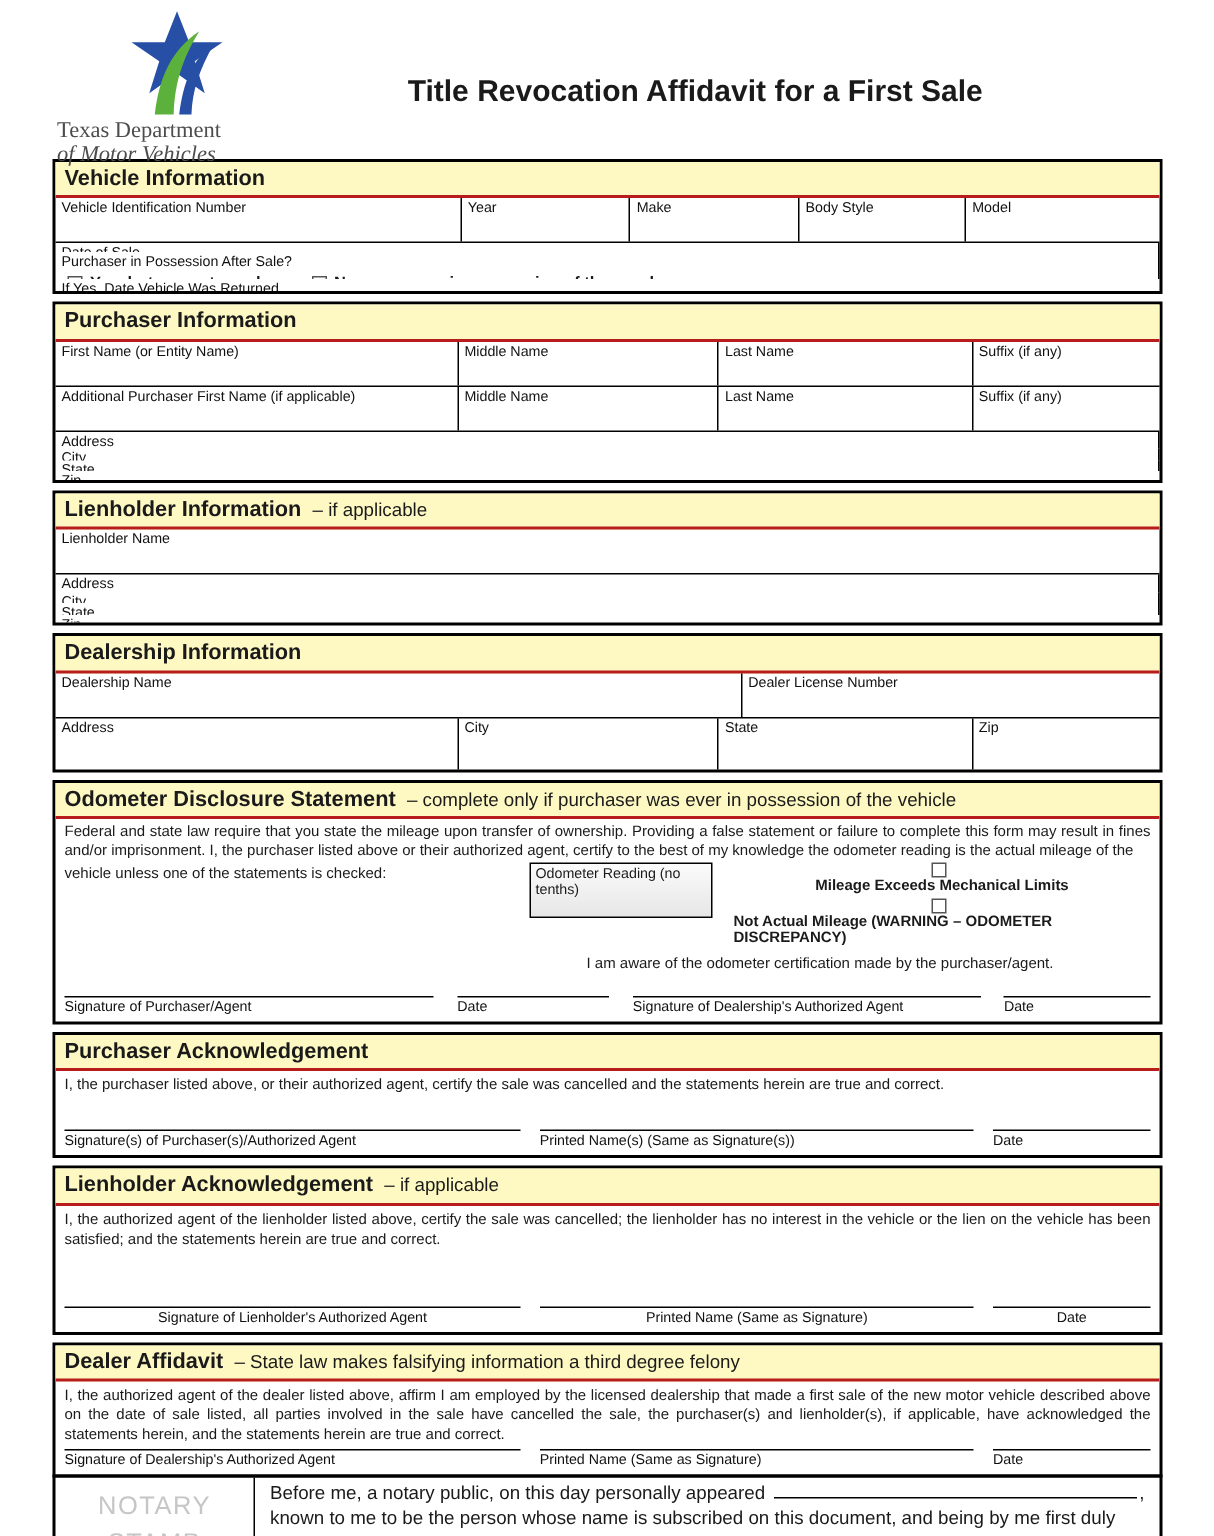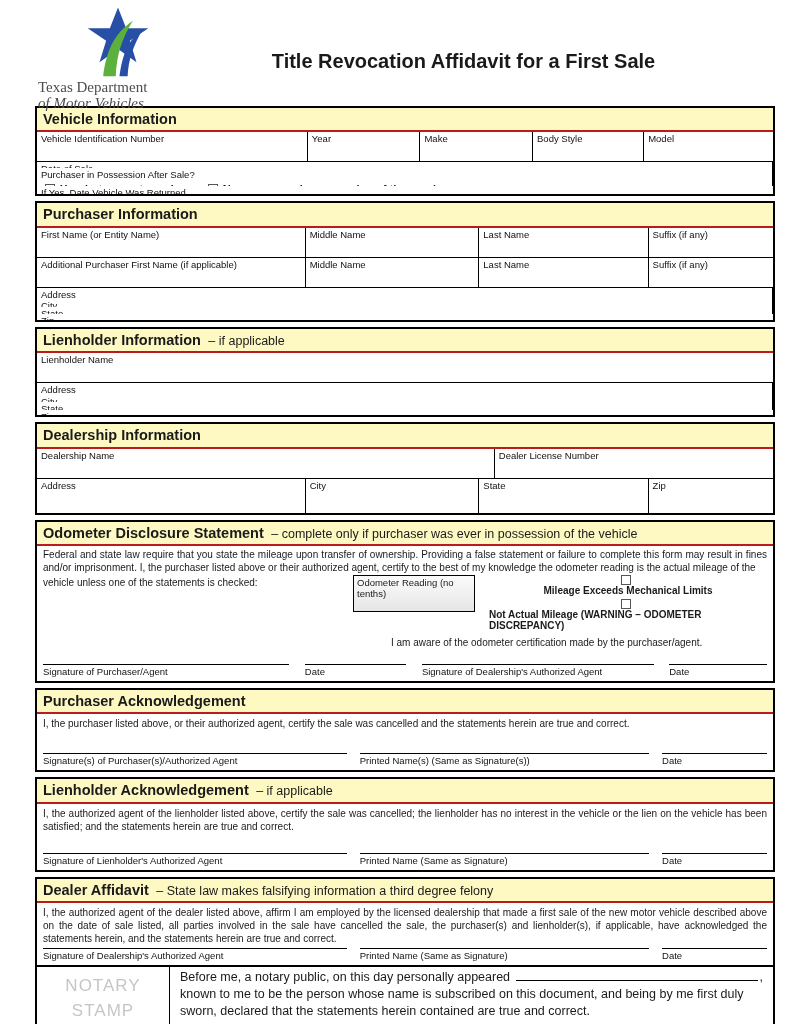--- a/index.html
+++ b/index.html
@@ -285,23 +285,23 @@
           </div>
         </div>
       </div>
     </div>
 
     <div class="section">
       <div class="sec-header">
         <span class="sec-title">Lienholder Acknowledgement</span>
         <span class="sec-sub">– if applicable</span>
       </div>
-      <div class="ackbody" style="height:66px;">
+      <div class="ackbody" style="height:84px;">
         <div class="legal acktext">I, the authorized agent of the lienholder listed above, certify the sale was cancelled; the lienholder has no interest in the vehicle or the lien on the vehicle has been satisfied; and the statements herein are true and correct.</div>
-        <div class="sigrow" style="margin-top:auto;">
+        <div class="sigrow" style="margin-top:auto;text-align:center;">
           <div class="sig" style="flex:0 0 42%">
             <span class="flabel">Signature of Lienholder's Authorized Agent</span>
           </div>
           <div class="sig" style="flex:0 0 40%">
             <span class="flabel">Printed Name (Same as Signature)</span>
           </div>
           <div class="sig" style="flex:0 0 14.5%">
             <span class="flabel">Date</span>
           </div>
         </div>

